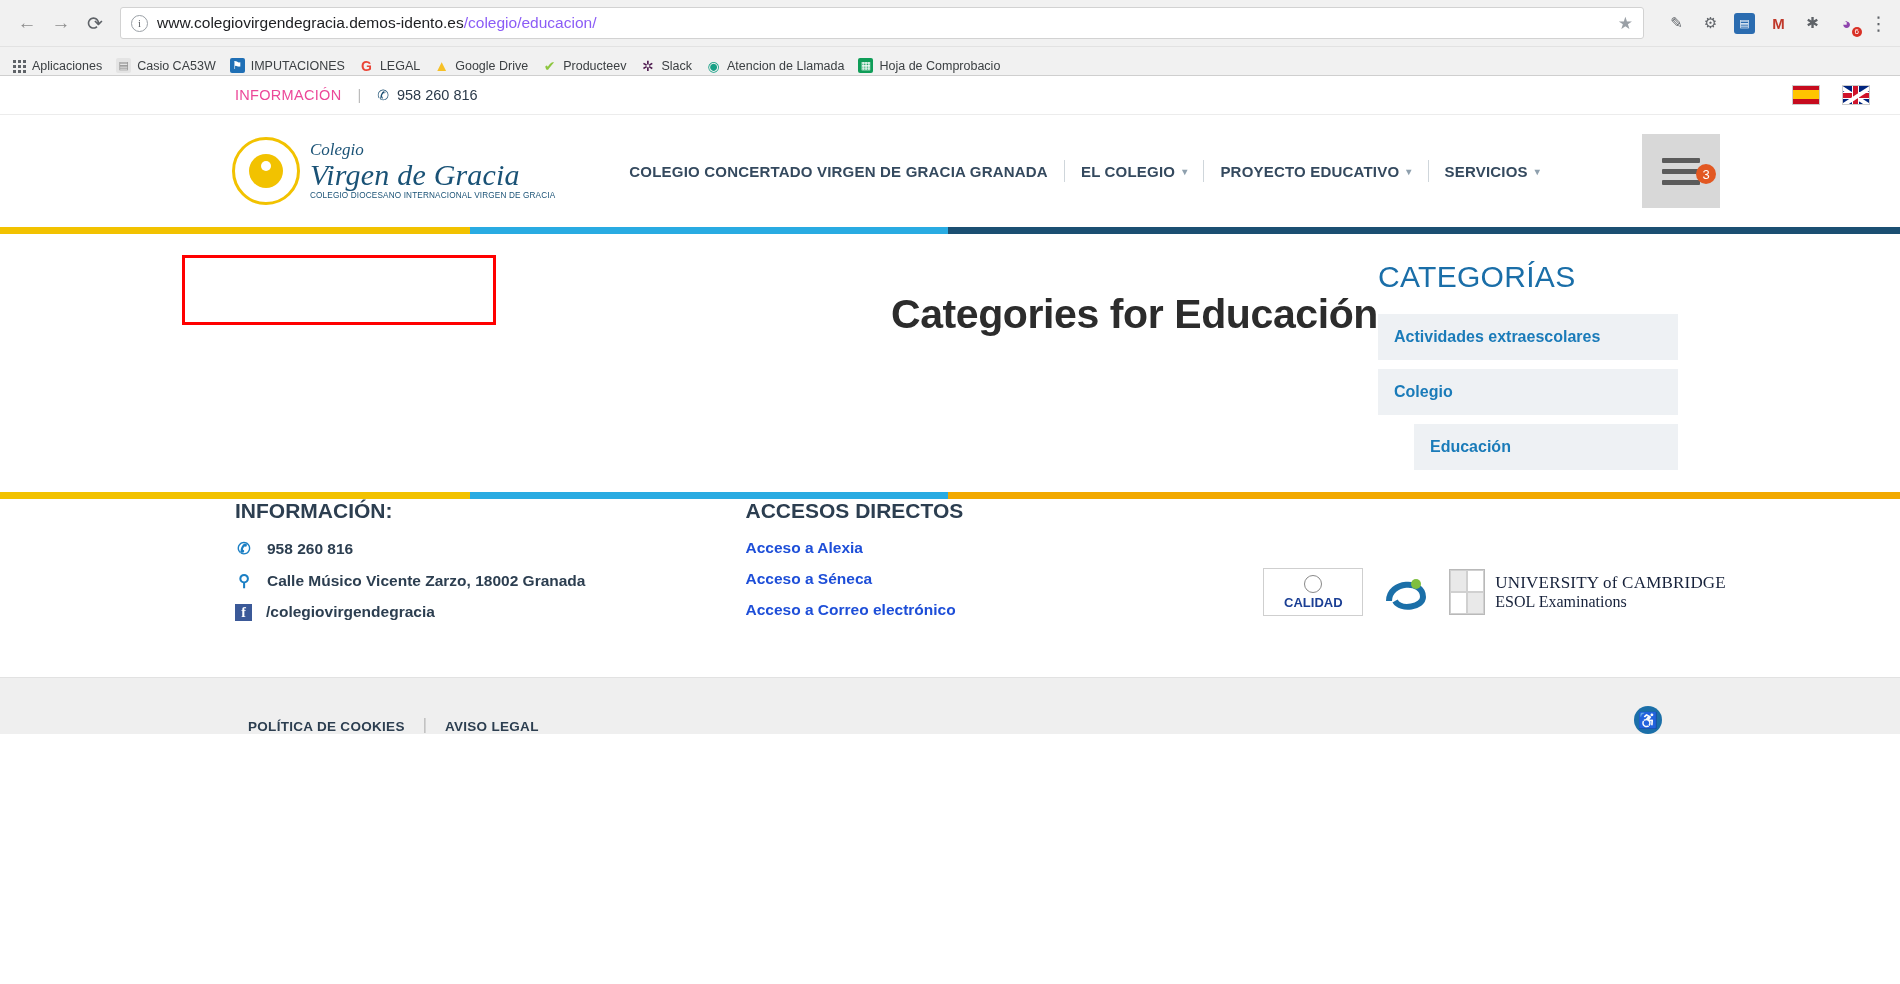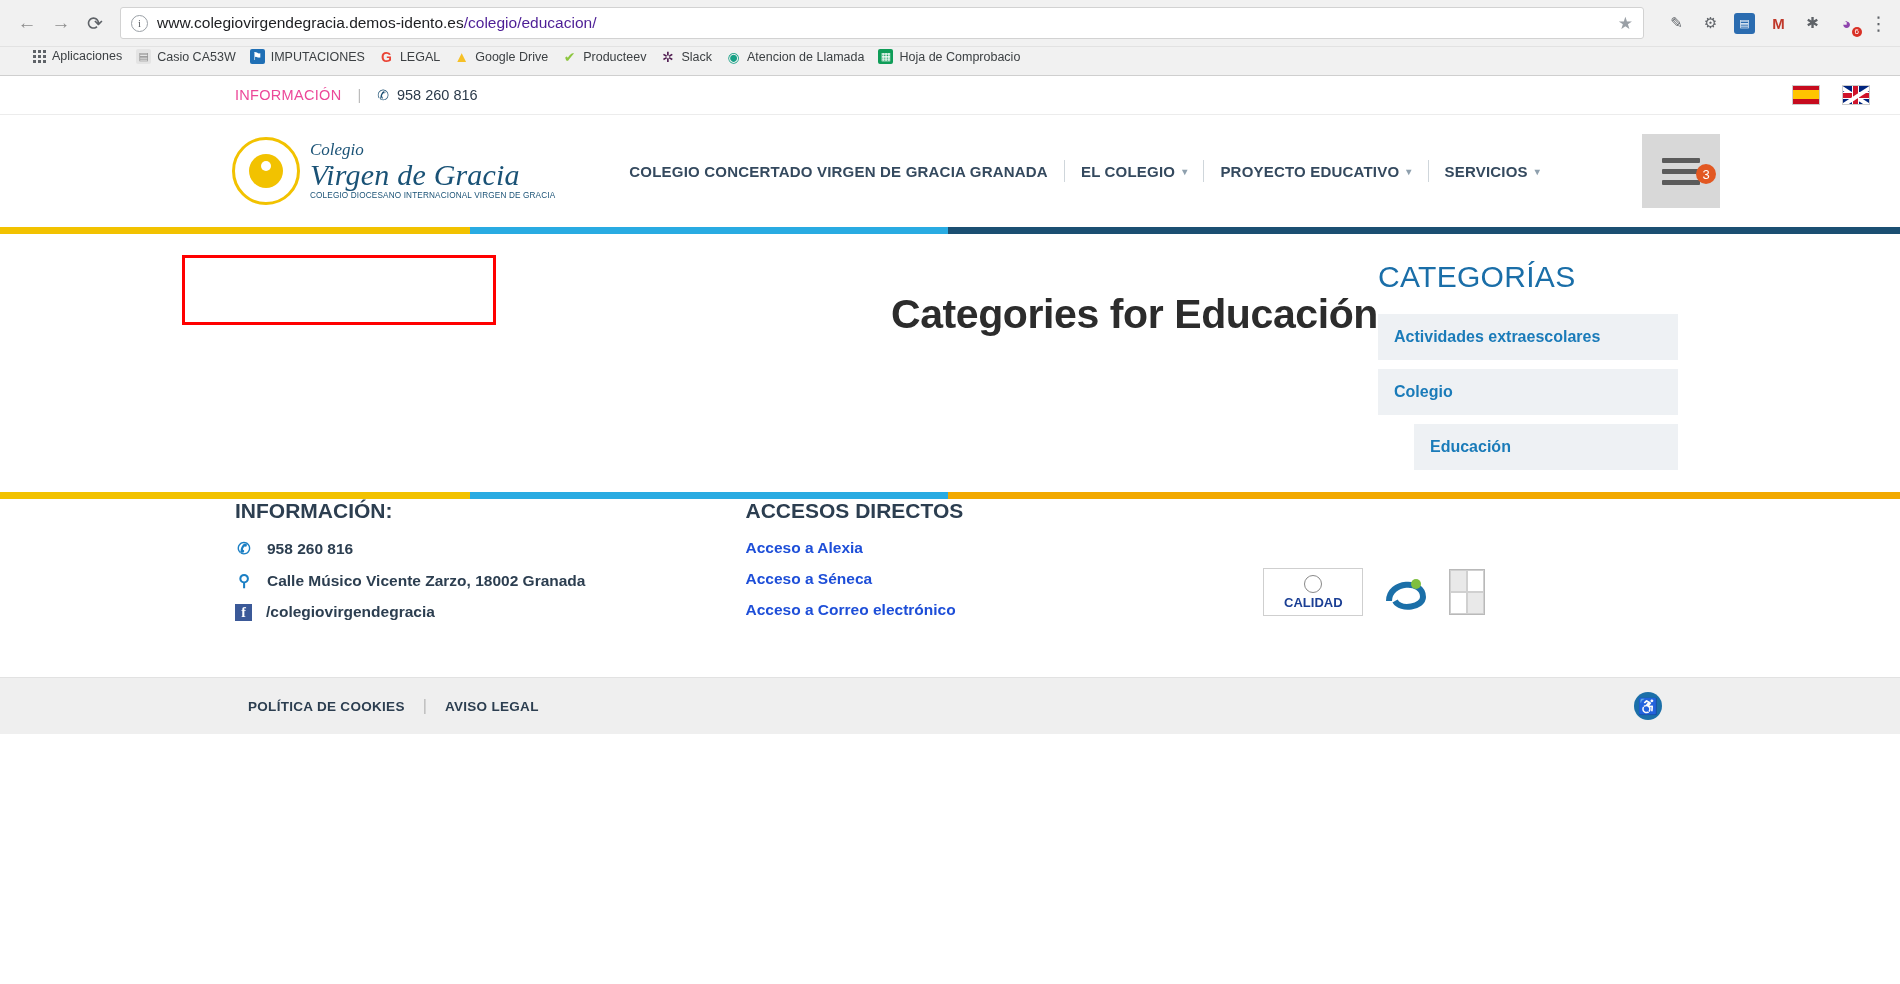--- a/index.html
+++ b/index.html
@@ -61,21 +61,21 @@
     text-align: center;
     font-family: "Liberation Serif", serif;
     margin-right: 9px;
     flex: 0 0 auto;
   }
   .url-text {
     font-size: 15.5px;
     color: #202124;
     white-space: nowrap;
   }
-  .url-text .url-path { color: #4c1d95; }
+  .url-text .url-path { color: #8b5cf6; }
   .star-icon { color: #9aa0a6; font-size: 17px; margin-left: auto; padding-left: 10px; }
   .ext-icons { display: flex; align-items: center; gap: 13px; padding-left: 14px; }
   .ext-icon {
     width: 21px; height: 21px;
     display: flex; align-items: center; justify-content: center;
     font-size: 15px; color: #5f6368;
     position: relative;
   }
   .ext-icon .badge {
     position: absolute;
@@ -84,23 +84,23 @@
     color: #fff;
     font-size: 8px;
     border-radius: 6px;
     padding: 0 3px;
     line-height: 10px;
   }
   .menu-dots { font-size: 19px; color: #5f6368; padding-left: 12px; letter-spacing: 0; }
 
   .bookmarks-row {
     display: flex;
-    align-items: flex-start;
+    align-items: flex-end;
     height: 28px;
-    padding: 0 26px;
+    padding: 0 6px;
     background: #f1f1f1;
     border-top: 1px solid #e2e2e2;
     overflow: hidden;
   }
   .bm {
     display: flex;
     align-items: center;
     gap: 6px;
     font-size: 12.5px;
     color: #3c4043;
@@ -328,21 +328,21 @@
   }
   .crest i { border: 1px solid #d0d0d0; }
   .crest i:nth-child(1), .crest i:nth-child(4) { background: #e9e9e9; }
   .cambridge-text .c1 { font-family: "Liberation Serif", serif; font-size: 17px; color: #16213a; letter-spacing: .2px; }
   .cambridge-text .c2 { font-family: "Liberation Serif", serif; font-size: 16px; color: #16213a; }
 
   .bottombar {
     background: #efefef;
     height: 56px;
     display: flex;
-    align-items: center;
+    align-items: flex-end;
     padding-left: 248px;
     border-top: 1px solid #e2e2e2;
     position: relative;
   }
   .bottom-link {
     font-size: 13.5px;
     font-weight: bold;
     color: #2c3e50;
     letter-spacing: .3px;
   }
@@ -555,20 +555,24 @@
           <circle cx="33" cy="13" r="5" fill="#7fbf3f"></circle>
         </svg>
       </div>
       <div class="logo-cambridge">
         <div class="crest">
             <i></i>
             <i></i>
             <i></i>
             <i></i>
           </div>
+        <div class="cambridge-text">
+          <div class="c1">UNIVERSITY of CAMBRIDGE</div>
+          <div class="c2">ESOL Examinations</div>
+        </div>
       </div>
     </div>
   </div>
 
   <div class="bottombar">
     <span class="bottom-link">POLÍTICA DE COOKIES</span>
     <span class="bottom-sep">|</span>
     <span class="bottom-link">AVISO LEGAL</span>
     <span class="accessibility-btn">♿</span>
   </div>

